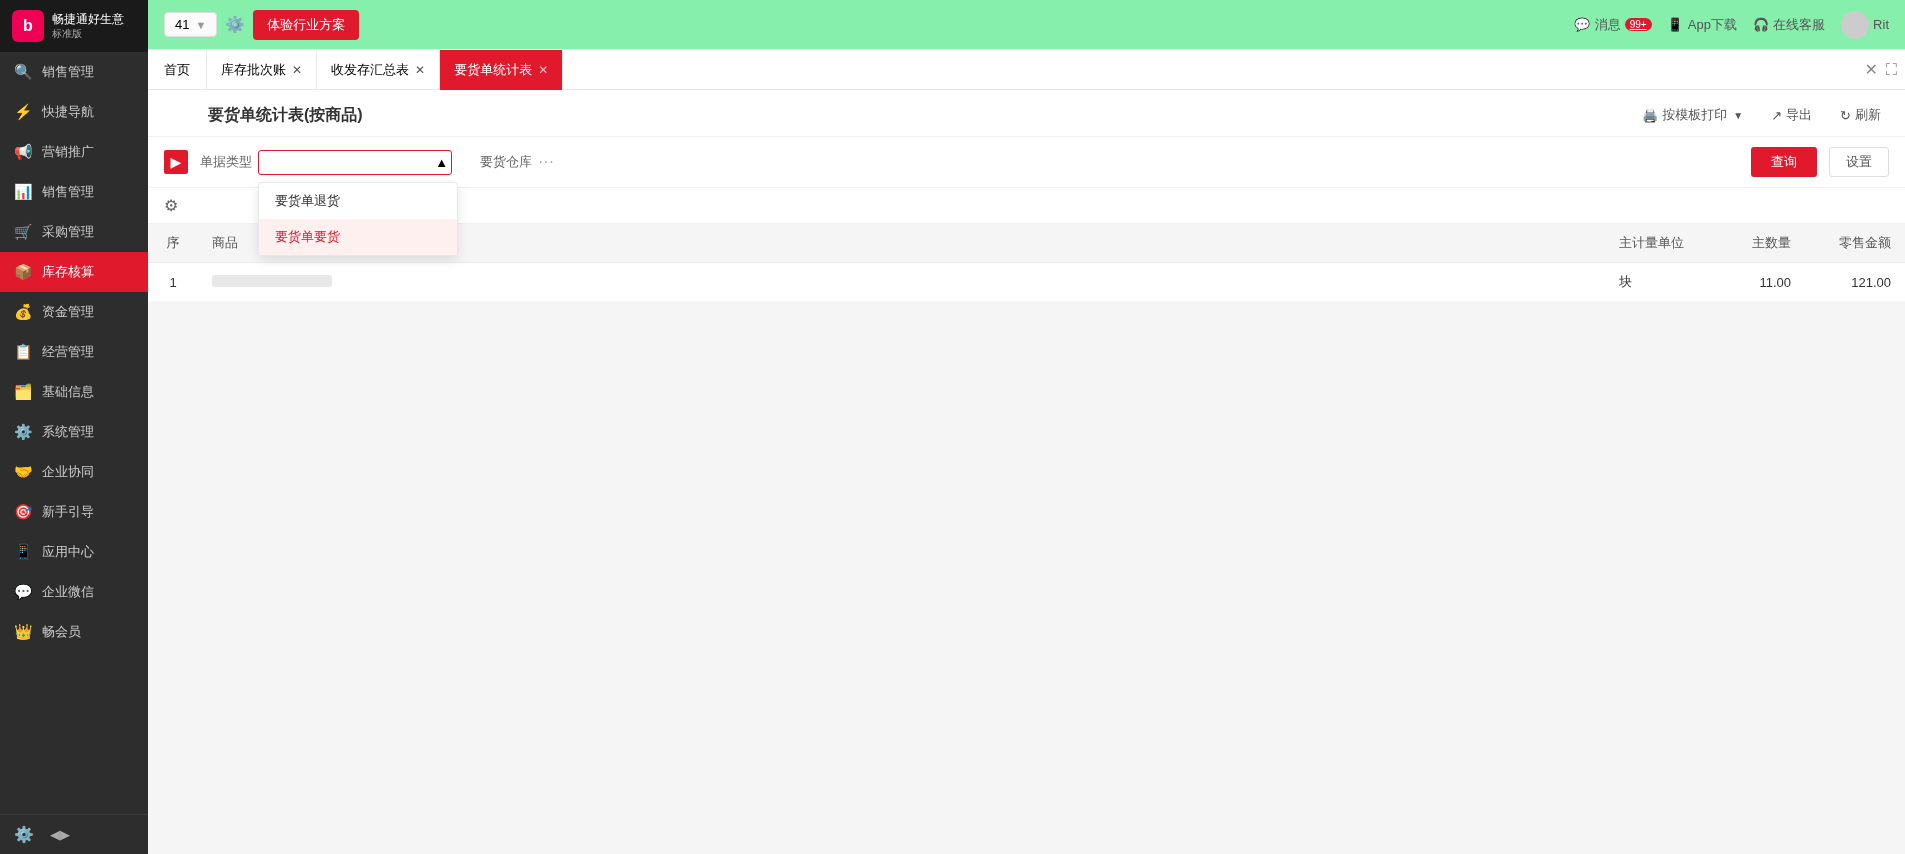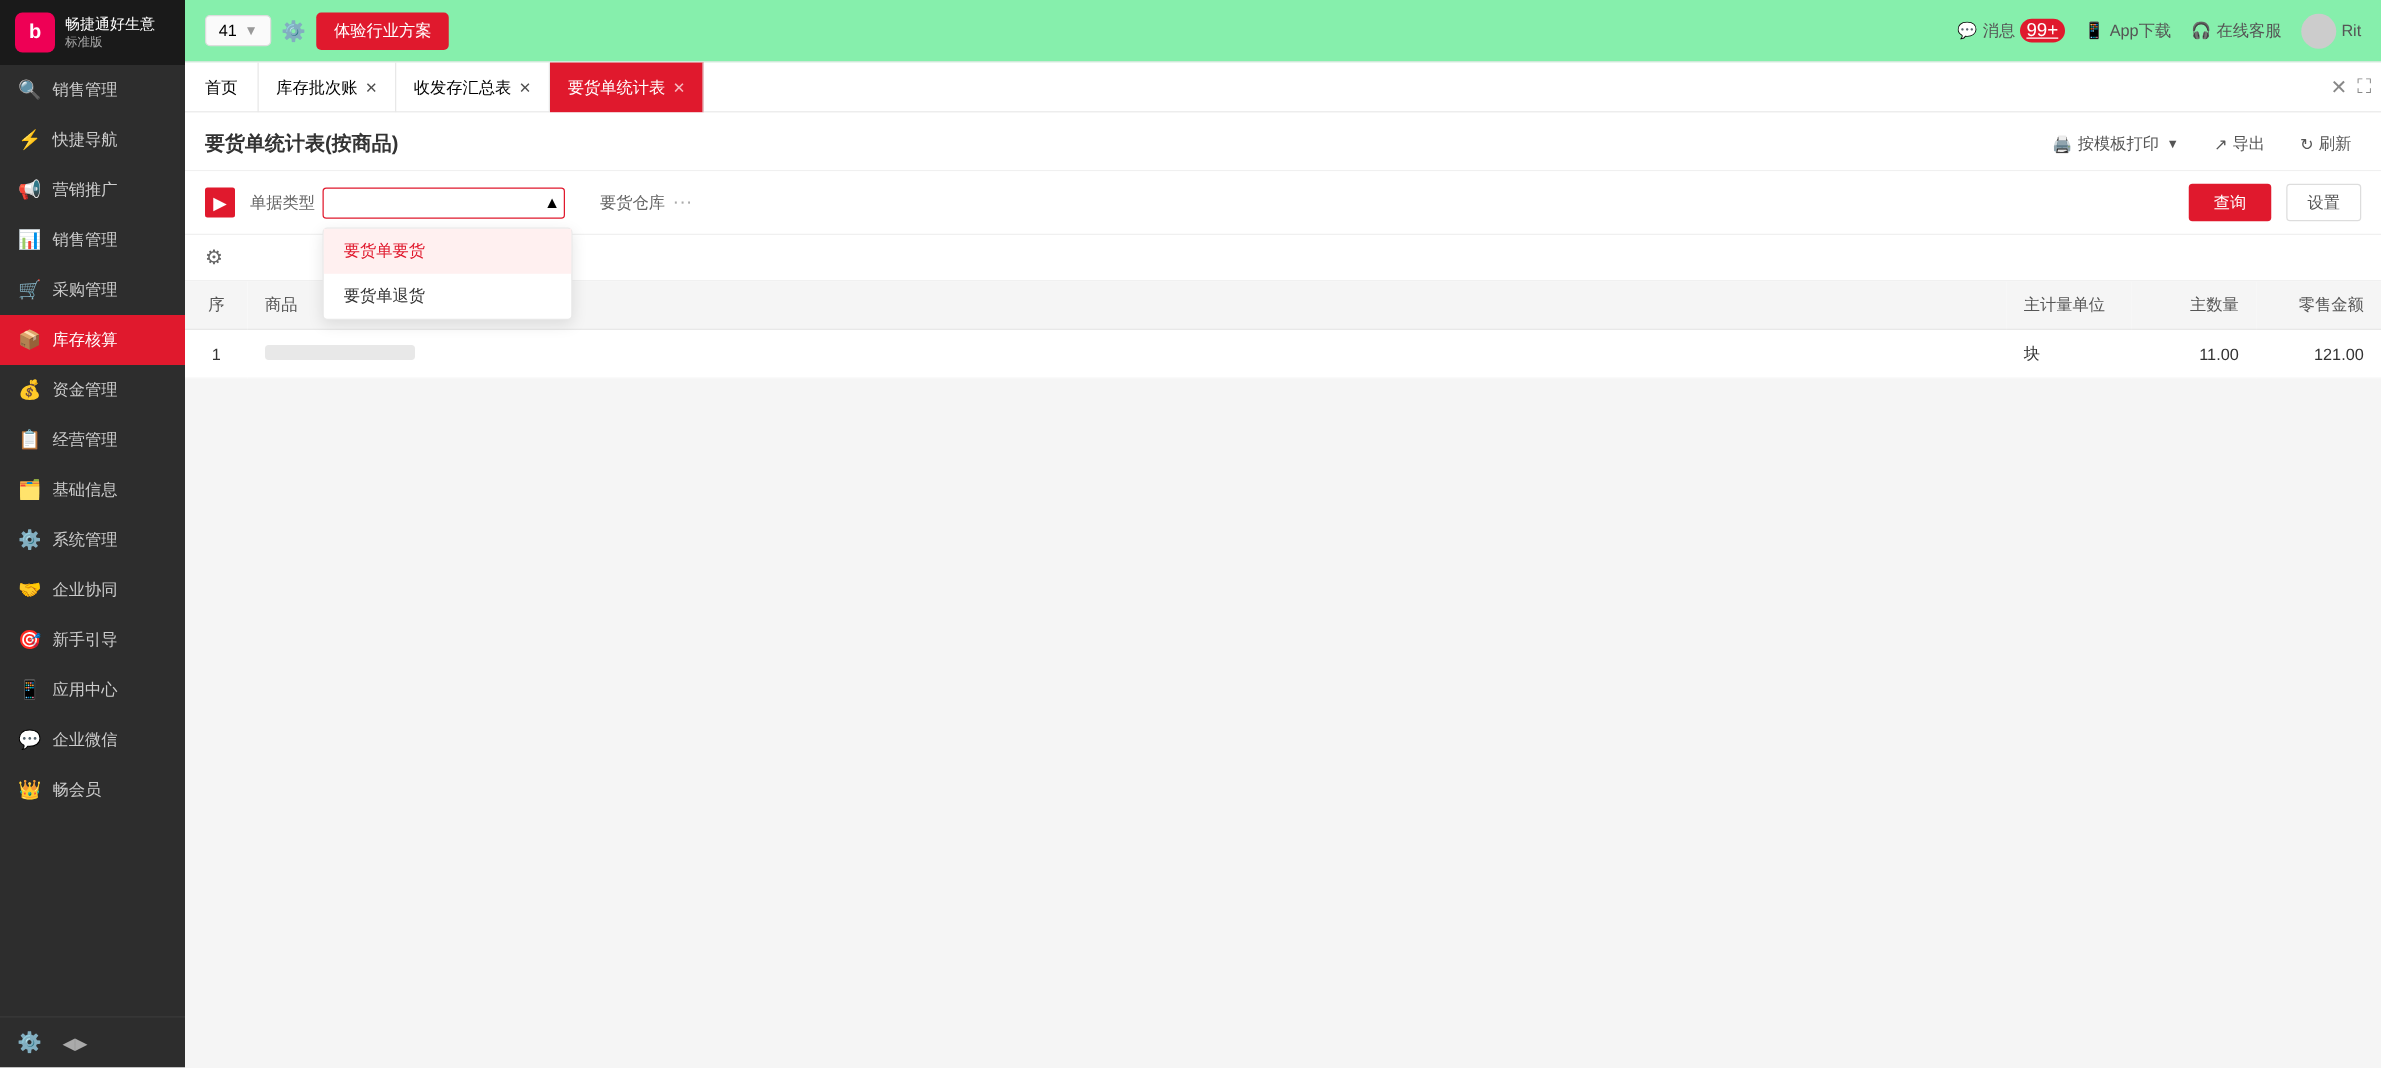--- a/index.html
+++ b/index.html
@@ -23,39 +23,39 @@
 
     
     .topbar { height: 50px; background: #86efac; display: flex; align-items: center; padding: 0 16px; border-bottom: 1px solid #e8e8e8; gap: 12px; flex-shrink: 0; }
     .topbar-left { flex: 1; display: flex; align-items: center; gap: 8px; }
     .store-selector { display: flex; align-items: center; gap: 6px; border: 1px solid #ddd; border-radius: 4px; padding: 4px 10px; font-size: 13px; cursor: pointer; background: #fafafa; }
     .store-selector-arrow { color: #999; font-size: 11px; }
     .gear-icon { color: #666; font-size: 16px; cursor: pointer; }
     .industry-btn { background: #e0192d; color: #fff; border: none; padding: 6px 14px; border-radius: 4px; font-size: 13px; cursor: pointer; font-weight: 500; }
     .topbar-right { display: flex; align-items: center; gap: 16px; }
     .topbar-item { display: flex; align-items: center; gap: 4px; cursor: pointer; color: #555; font-size: 13px; }
-    .notif-badge { background: #e0192d; color: #fff; border-radius: 10px; padding: 1px 5px; font-size: 15px; text-decoration: underline; }
+    .notif-badge { background: #e0192d; color: #fff; border-radius: 10px; padding: 1px 5px; font-size: 10px; text-decoration: underline; }
     .avatar { width: 28px; height: 28px; background: #ccc; border-radius: 50%; }
 
     
     .tabs { height: 40px; background: #fff; display: flex; align-items: center; padding: 0 0 0 0; border-bottom: 1px solid #e8e8e8; flex-shrink: 0; }
     .tab { display: flex; align-items: center; padding: 0 14px; height: 40px; font-size: 13px; cursor: pointer; color: #000000; border-right: 1px solid #e8e8e8; white-space: nowrap; }
     .tab.home { padding: 0 16px; }
     .tab.active { background: #e0192d; color: #fff; }
     .tab-close { margin-left: 6px; font-size: 12px; opacity: 0.7; }
     .tabs-right { margin-left: auto; display: flex; align-items: center; padding-right: 8px; gap: 8px; }
     .tabs-action { font-size: 16px; cursor: pointer; color: #888; }
 
     
     .page { flex: 1; overflow-y: auto; background: #f5f5f5; padding: 0; }
     .page-inner { background: #fff; margin: 0; }
 
     
     .page-header { display: flex; align-items: center; justify-content: space-between; padding: 12px 16px 8px; border-bottom: 1px solid #f0f0f0; }
-    .page-title { font-size: 16px; font-weight: 600; color: #333; }
+    .page-title { font-size: 16px; font-weight: 600; color: #333; margin-left: 44px; }
     .page-actions { display: flex; align-items: center; gap: 12px; }
     .page-action-btn { display: flex; align-items: center; gap: 4px; font-size: 13px; color: #555; cursor: pointer; padding: 4px 8px; border-radius: 3px; }
 
     
     .filter-bar { display: flex; align-items: center; padding: 10px 16px; background: #fff; border-bottom: 1px solid #f0f0f0; gap: 12px; flex-wrap: wrap; }
     .filter-expand-btn { width: 24px; height: 24px; background: #e0192d; color: #fff; display: flex; align-items: center; justify-content: center; border-radius: 2px; cursor: pointer; font-size: 14px; flex-shrink: 0; }
     .filter-group { display: flex; align-items: center; gap: 6px; }
     .filter-label { color: #666; font-size: 13px; white-space: nowrap; }
     .date-btn { padding: 3px 8px; font-size: 12px; border-radius: 3px; cursor: pointer; color: #555; border: 1px solid transparent; }
     .date-btn.active-period { color: #e0192d; }
@@ -268,22 +268,22 @@
         <div class="filter-expand-btn">▶</div>
 
 
         <div class="doc-type-group">
           <span class="filter-label">单据类型</span>
           <div class="dropdown-wrapper">
             <input type="text" class="doc-type-input" value="" style="">
             <span class="doc-type-arrow">▲</span>
 
             <div class="dropdown" style="top: 32px; left: 0; width: 200px;">
+              <div class="dropdown-item">要货单退货</div>
               <div class="dropdown-item selected">要货单要货</div>
-              <div class="dropdown-item">要货单退货</div>
             </div>
           </div>
         </div>
 
         <div class="warehouse-group">
           <span class="warehouse-label">要货仓库</span>
           <span class="warehouse-dots">···</span>
         </div>
 
         <button class="query-btn">查询</button>

